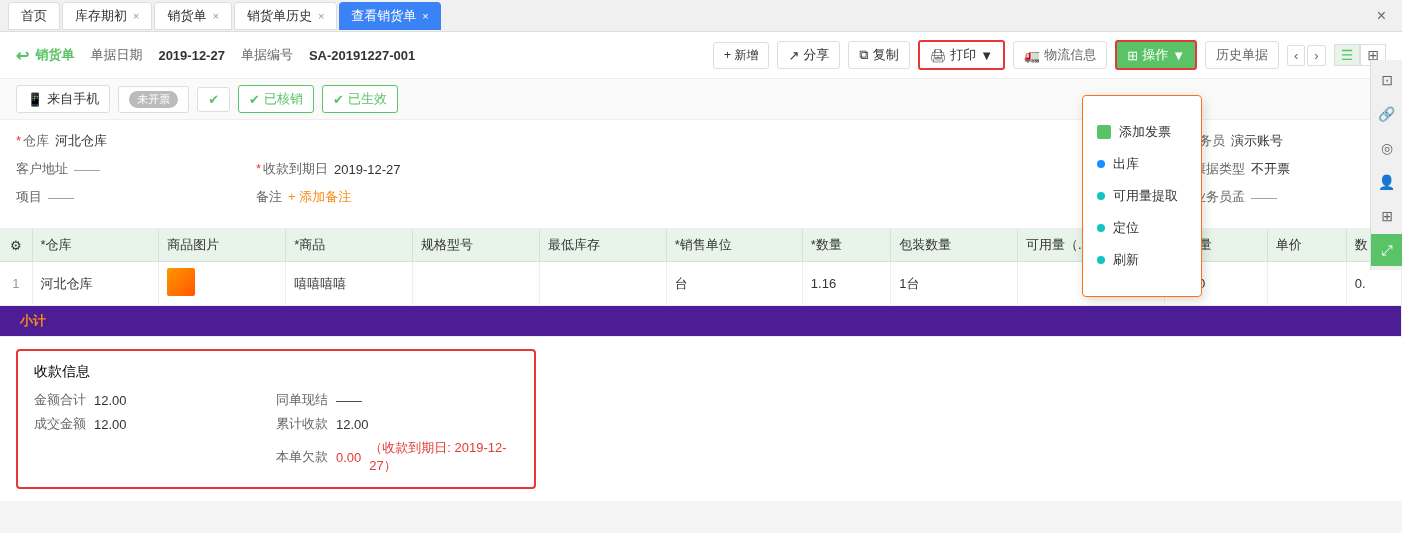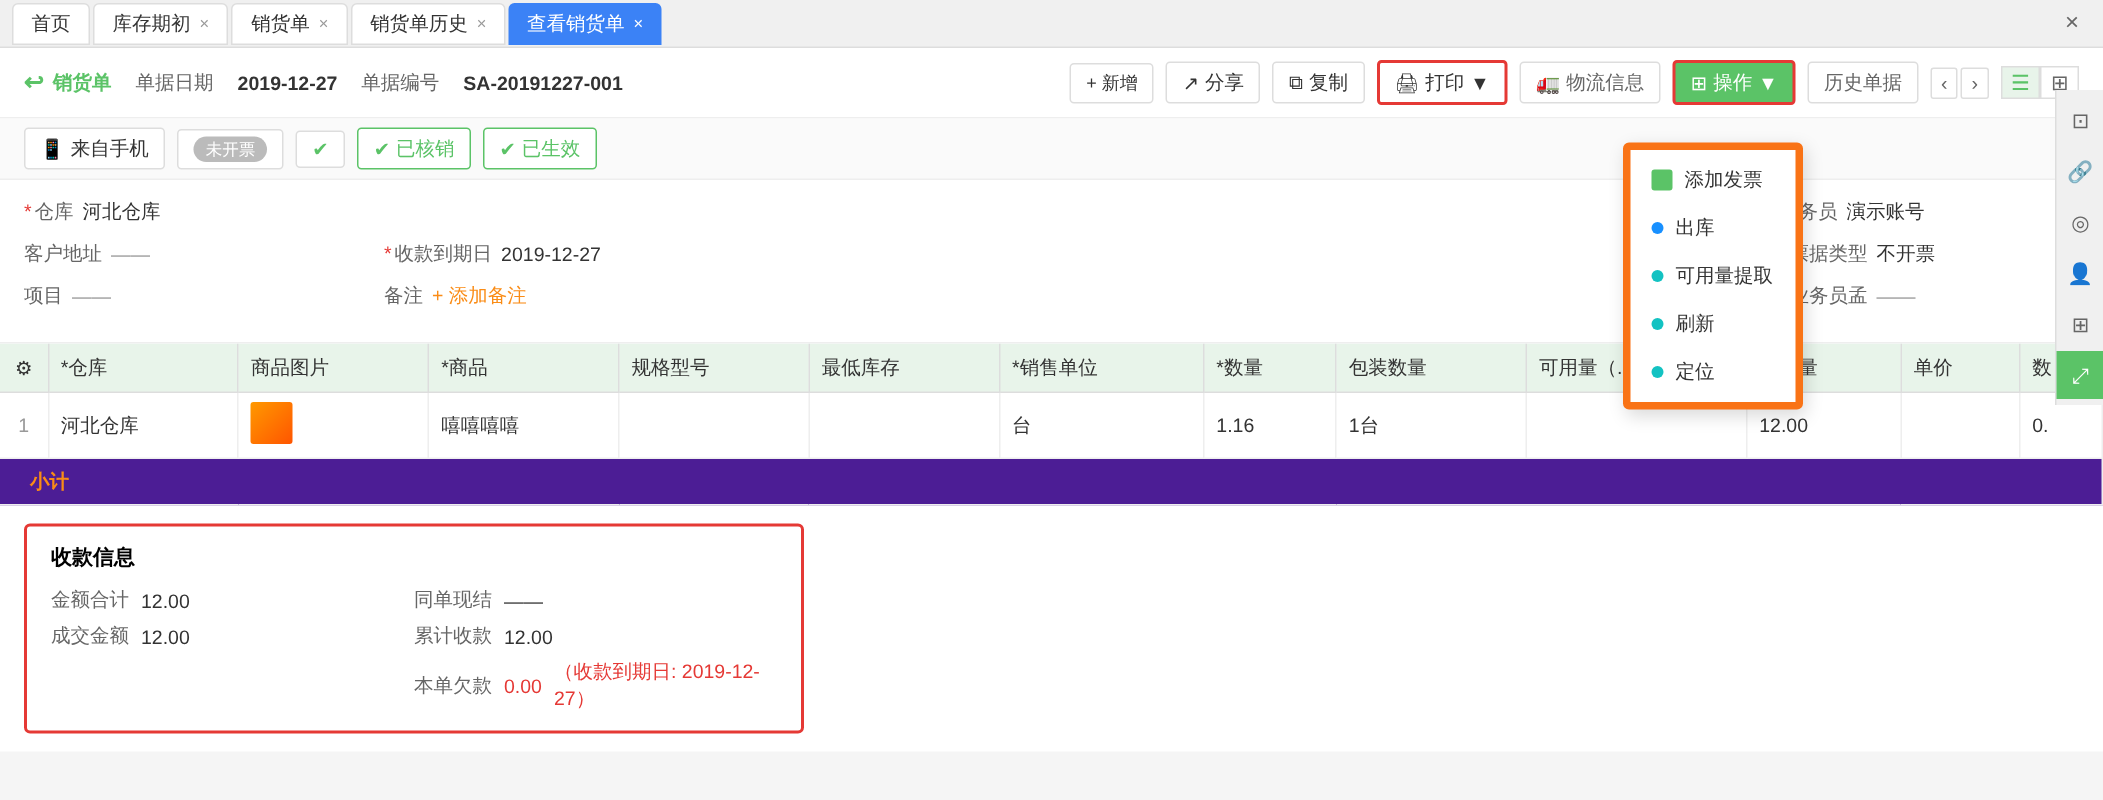--- a/index.html
+++ b/index.html
@@ -69,41 +69,41 @@
     .subtotal-row td { background: #4c1d95; font-weight: bold; color: #fa8c16; }
     .gear-col { width: 32px; text-align: center; }
     .row-num { color: #999; text-align: center; }
     .product-img { width: 28px; height: 28px; background: linear-gradient(135deg, #f90, #f50); border-radius: 2px; display: inline-block; }
 
     
     .bottom-info { padding: 12px 16px; }
     .info-box {
       border: 2px solid #e53935; border-radius: 4px; padding: 12px 16px; max-width: 520px;
     }
-    .info-title { font-weight: bold; margin-bottom: 10px; font-size: 14px; }
+    .info-title { font-weight: normal; margin-bottom: 10px; font-size: 14px; }
     .info-grid { display: grid; grid-template-columns: 1fr 1fr; gap: 6px 0; }
     .info-row { display: flex; align-items: center; gap: 8px; }
     .info-label { color: #666; white-space: nowrap; }
     .info-val { color: #333; }
     .info-val-red { color: #e53935; }
 
     
     .right-sidebar {
       position: fixed; right: 0; top: 60px; width: 32px;
       display: flex; flex-direction: column; gap: 2px; background: #f0f0f0;
       border-left: 1px solid #ddd; padding: 4px 0;
     }
     .sidebar-icon { width: 32px; height: 32px; display: flex; align-items: center; justify-content: center; cursor: pointer; color: #666; font-size: 14px; }
     .sidebar-icon-green { background: #5bc367; color: #fff; }
 
     
     .dropdown-menu {
       position: absolute; top: 95px; right: 200px; background: #fff;
-      border: 5px solid #f97316; border-radius: 4px; box-shadow: 2px 4px 12px rgba(0,0,0,0.15);
-      min-width: 120px; z-index: 100; padding: 4px 0;
+      border: 1px solid #f97316; border-radius: 4px; box-shadow: 2px 4px 12px rgba(0,0,0,0.15);
+      min-width: 120px; z-index: 100; padding: 20px 0;
     }
     .dropdown-item {
       display: flex; align-items: center; gap: 8px; padding: 7px 14px;
       cursor: pointer; color: #333; font-size: 13px;
     }
     .dot-blue { width: 8px; height: 8px; border-radius: 50%; background: #1890ff; flex-shrink: 0; }
     .dot-cyan { width: 8px; height: 8px; border-radius: 50%; background: #13c2c2; flex-shrink: 0; }
     .icon-sq { width: 14px; height: 14px; background: #5bc367; border-radius: 2px; flex-shrink: 0; display: inline-block; }
 
     
@@ -339,25 +339,25 @@
   <div class="dropdown-item">
     <span class="dot-blue"></span>
     <span>出库</span>
   </div>
   <div class="dropdown-item">
     <span class="dot-cyan"></span>
     <span>可用量提取</span>
   </div>
   <div class="dropdown-item">
     <span class="dot-cyan"></span>
+    <span>定位</span>
+  </div>
+  <div class="dropdown-item">
+    <span class="dot-cyan"></span>
     <span>刷新</span>
-  </div>
-  <div class="dropdown-item">
-    <span class="dot-cyan"></span>
-    <span>定位</span>
   </div>
 </div>
 
 <div class="right-sidebar">
   <div class="sidebar-icon">⊡</div>
   <div class="sidebar-icon">🔗</div>
   <div class="sidebar-icon">◎</div>
   <div class="sidebar-icon">👤</div>
   <div class="sidebar-icon">⊞</div>
   <div class="sidebar-icon sidebar-icon-green">⤢</div>

